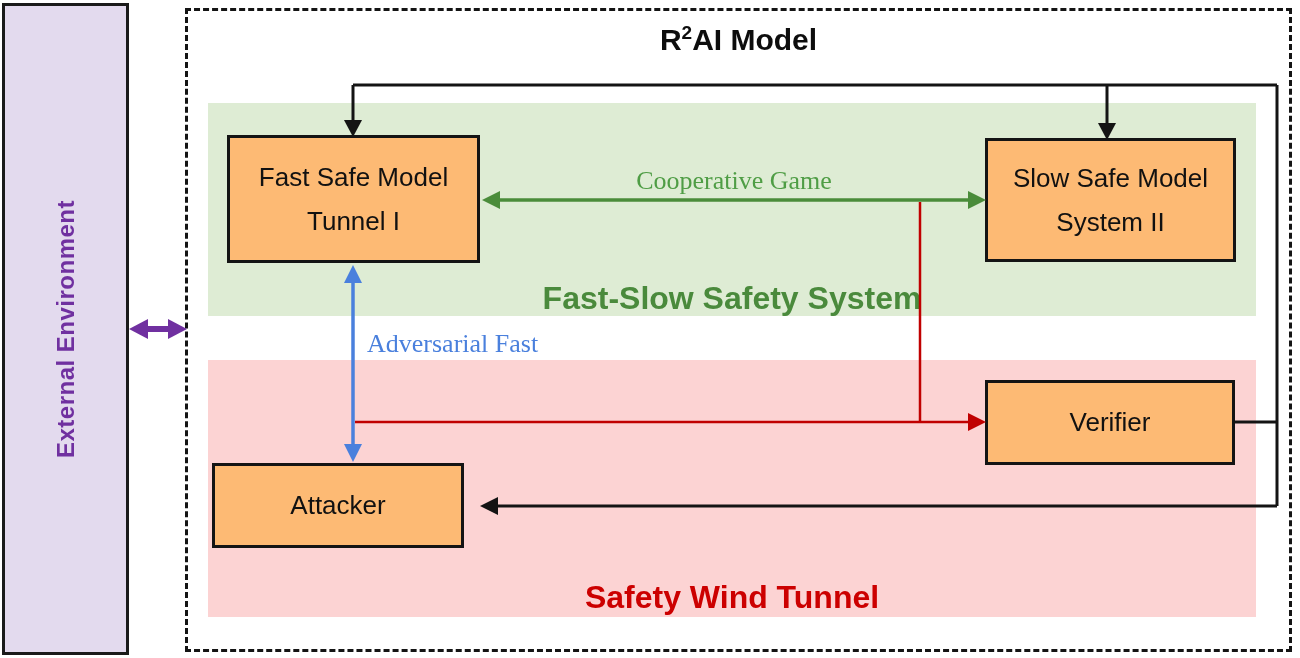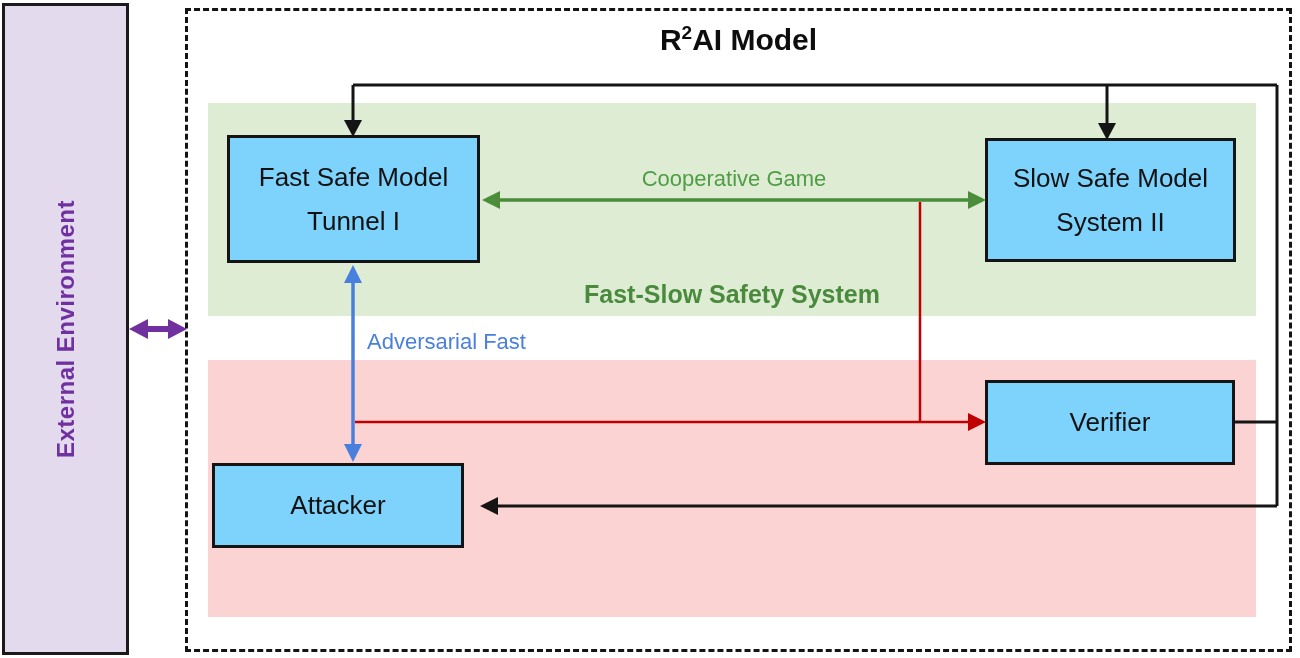--- a/index.html
+++ b/index.html
@@ -18,35 +18,35 @@
   .sys-title{position:absolute;left:185px;top:22px;width:1107px;text-align:center;
     font-size:30px;font-weight:bold;color:#0d0d0d;}
   .sys-title sup{font-size:19px;}
 
   
   .region{position:absolute;left:208px;width:1048px;z-index:1;}
   .region-green{top:103px;height:213px;background:#deecd4;}
   .region-pink{top:360px;height:257px;background:#fcd3d3;}
 
   .region-label{position:absolute;left:208px;width:1048px;text-align:center;
-    font-size:25px;font-weight:bold;z-index:2;}
+    font-size:32px;font-weight:bold;z-index:2;}
   .label-green{top:280px;color:#4a8a3c;}
   .label-red{top:579px;color:#cc0000;}
 
   
-  .node{position:absolute;background:#7dd3fc;border:3px solid #141414;z-index:3;
+  .node{position:absolute;background:#fdba74;border:3px solid #141414;z-index:3;
     display:flex;flex-direction:column;align-items:center;justify-content:center;
     font-size:26px;color:#111;text-align:center;row-gap:13px;}
   .node-fast{left:227px;top:135px;width:247px;height:122px;}
   .node-slow{left:985px;top:138px;width:245px;height:118px;}
   .node-verifier{left:985px;top:380px;width:244px;height:79px;}
   .node-attacker{left:212px;top:463px;width:246px;height:79px;}
 
   
-  .edge-label{position:absolute;font-size:22px;z-index:2;}
+  .edge-label{position:absolute;font-size:26px;z-index:2;font-family:Liberation Serif, serif;}
   .coop-label{left:483px;top:166px;width:502px;text-align:center;color:#4f9d45;}
   .adv-label{left:367px;top:329px;color:#4a80dd;}
 
   
   svg.overlay{position:absolute;left:0;top:0;z-index:4;pointer-events:none;}
 </style>
 </head>
 <body>
 
 <div id="canvas">
@@ -58,20 +58,21 @@
   <div class="sys-boundary"></div>
 
   <div class="sys-title">
     <span>R</span><sup>2</sup><span>AI Model</span>
   </div>
 
   <div class="region region-green"></div>
   <div class="region region-pink"></div>
 
   <div class="region-label label-green">Fast-Slow Safety System</div>
+  <div class="region-label label-red">Safety Wind Tunnel</div>
 
   <div class="edge-label coop-label">Cooperative Game</div>
   <div class="edge-label adv-label">Adversarial Fast</div>
 
   <div class="node node-fast">
     <div>Fast Safe Model</div>
     <div>Tunnel I</div>
   </div>
   <div class="node node-verifier">
     <div>Verifier</div>

